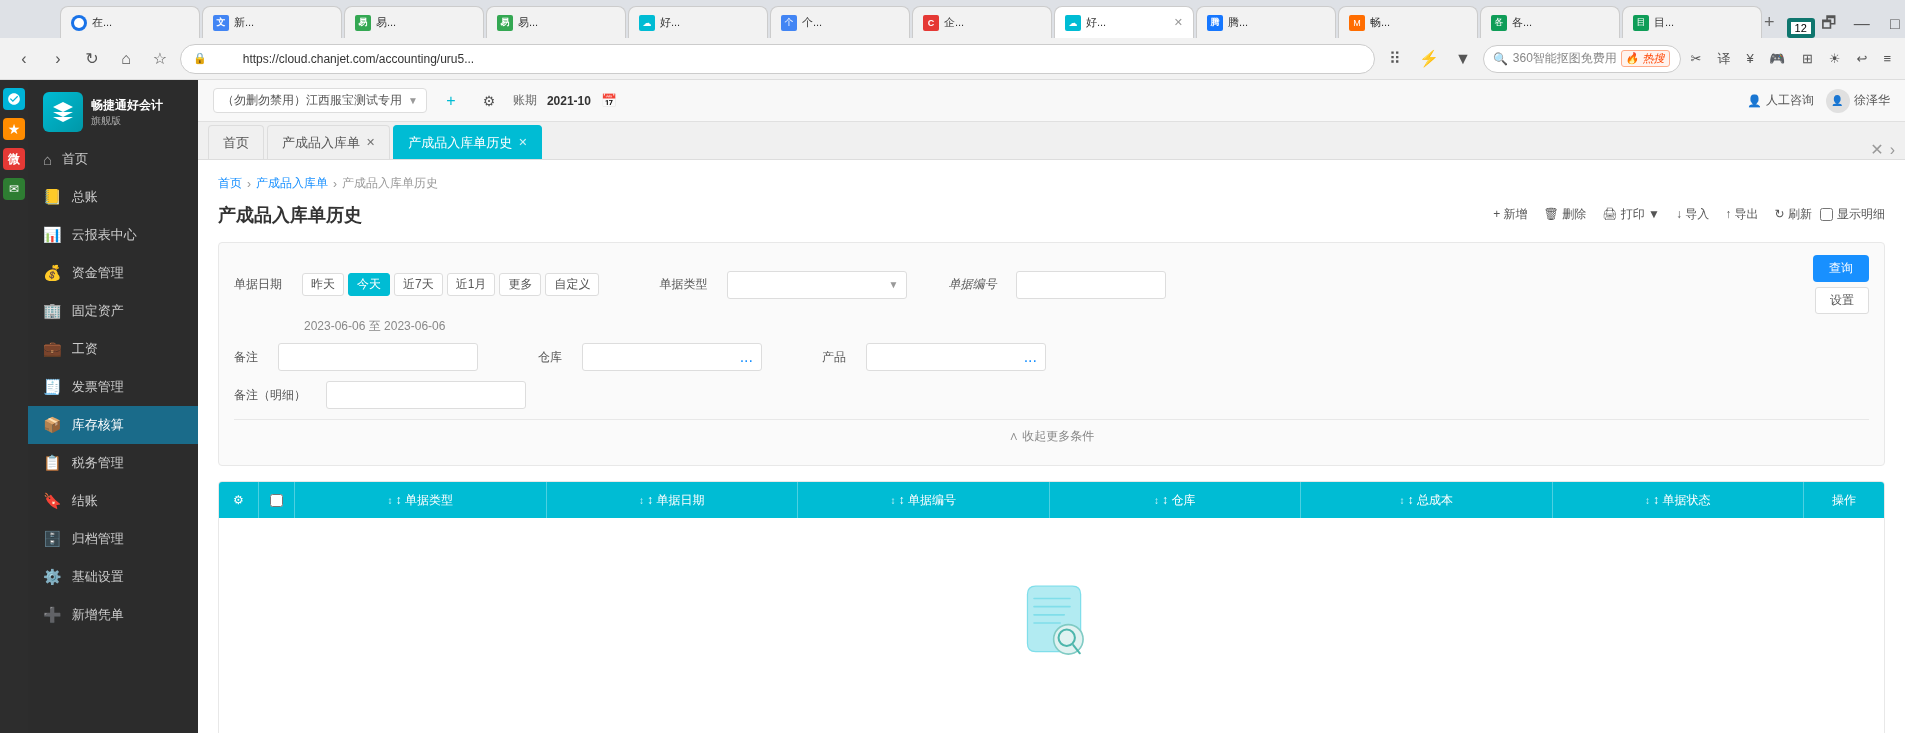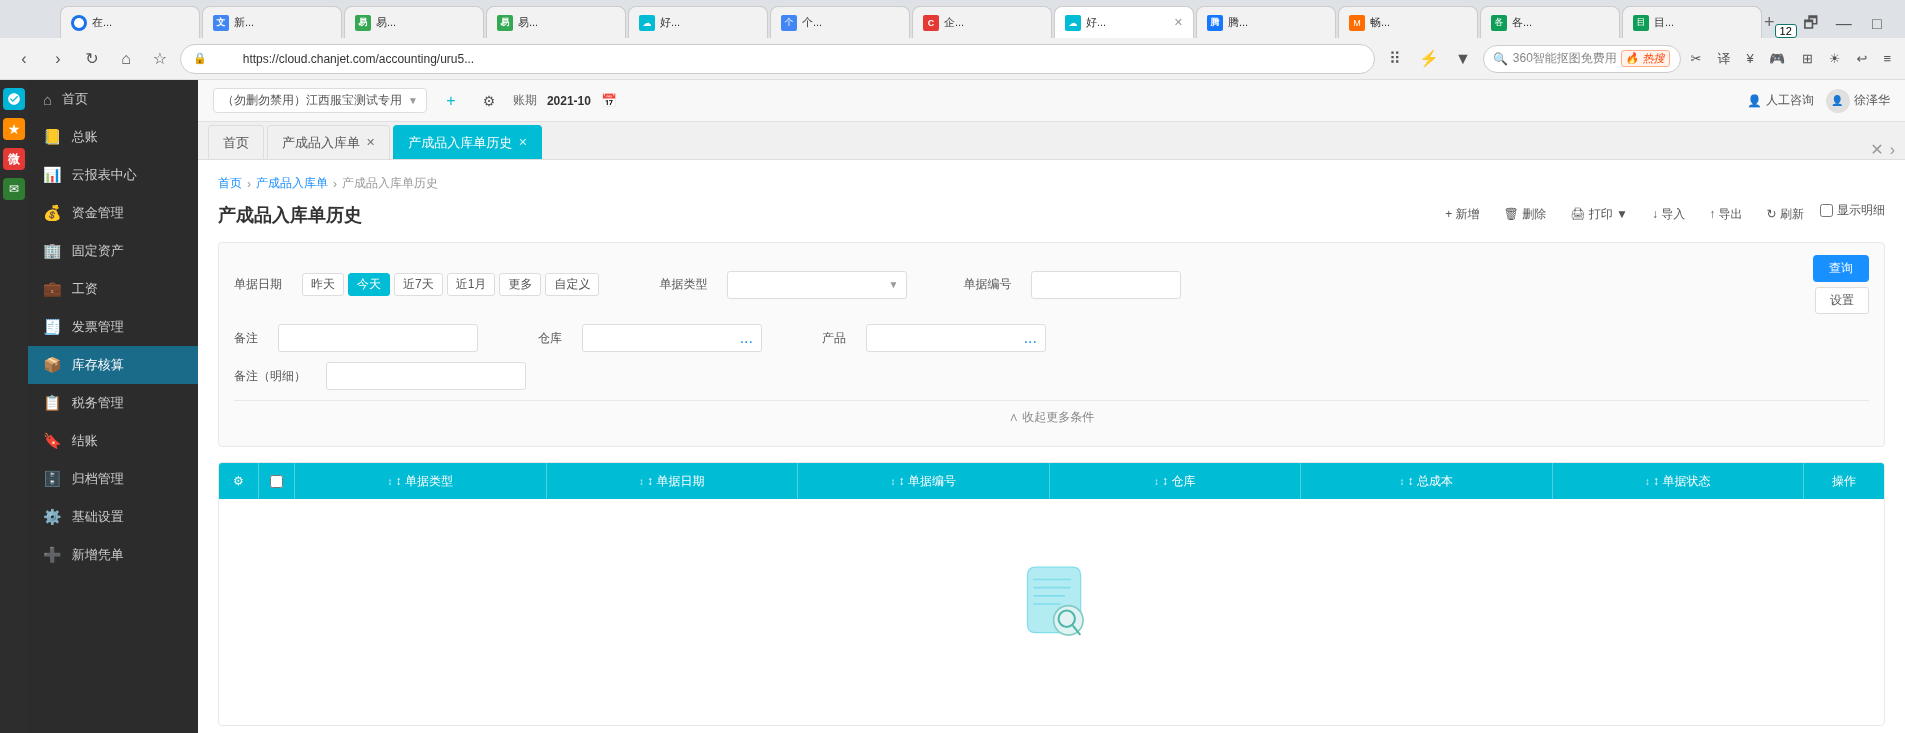--- a/index.html
+++ b/index.html
@@ -6,21 +6,21 @@
     body { font-family: 'Microsoft YaHei', Arial, sans-serif; font-size: 13px; background: #f0f0f0; overflow: hidden; width: 1905px; height: 733px; }
 
     
     .browser-frame { width: 100%; height: 733px; background: #f2f2f2; display: flex; flex-direction: column; }
     .browser-tabs { height: 38px; background: #dee1e6; display: flex; align-items: flex-end; padding-left: 60px; overflow: hidden; }
     .browser-tab { height: 32px; min-width: 140px; max-width: 180px; background: #f2f2f2; border-radius: 8px 8px 0 0; display: flex; align-items: center; padding: 0 10px; font-size: 12px; color: #333; cursor: pointer; border: 1px solid #ccc; border-bottom: none; margin-right: 2px; position: relative; overflow: hidden; white-space: nowrap; }
     .browser-tab.active { background: #fff; z-index: 2; }
     .browser-tab .tab-icon { width: 16px; height: 16px; margin-right: 5px; flex-shrink: 0; border-radius: 2px; }
     .browser-tab .tab-close { margin-left: auto; font-size: 11px; color: #999; flex-shrink: 0; padding-left: 4px; }
     .browser-tab-new { width: 32px; height: 32px; display: flex; align-items: center; justify-content: center; font-size: 18px; color: #666; cursor: pointer; }
-    .tab-count { background: #fff; border: 1px solid #0f766e; border-radius: 3px; font-size: 11px; padding: 0 4px; margin-left: 0; }
+    .tab-count { background: #fff; border: 4px solid #0f766e; border-radius: 3px; font-size: 11px; padding: 0 4px; margin-left: 12px; }
     .browser-toolbar { height: 42px; background: #f2f2f2; display: flex; align-items: center; padding: 0 10px; gap: 6px; border-bottom: 1px solid #ddd; }
     .nav-btn { width: 28px; height: 28px; border: none; background: transparent; cursor: pointer; color: #555; font-size: 16px; display: flex; align-items: center; justify-content: center; border-radius: 4px; }
     .address-bar { flex: 1; height: 30px; background: #fff; border: 1px solid #ccc; border-radius: 15px; display: flex; align-items: center; padding: 0 12px; font-size: 12px; color: #333; }
     .address-bar .lock-icon { color: #666; margin-right: 6px; font-size: 11px; }
     .address-text { color: #333; font-size: 12px; margin-left: 30px; }
     .toolbar-right { display: flex; align-items: center; gap: 8px; }
     .toolbar-icon-btn { height: 28px; background: transparent; border: none; cursor: pointer; color: #555; font-size: 13px; display: flex; align-items: center; gap: 3px; padding: 0 4px; border-radius: 4px; }
     .search-box { display: flex; align-items: center; background: #fff; border: 1px solid #ccc; border-radius: 15px; padding: 2px 10px; height: 28px; gap: 4px; font-size: 12px; }
     .hot-search { color: #ff4400; font-size: 11px; background: #fff3ee; border: 1px solid #ffaa88; border-radius: 3px; padding: 0 4px; font-style: italic; }
 
@@ -61,21 +61,21 @@
     .page-tab.active { background: #00bcd4; color: #fff; border-color: #00bcd4; }
     .page-tab-close { font-size: 11px; opacity: 0.8; }
     .page-tab-home { background: #f0f0f0; color: #555; }
 
     
     .page-content { flex: 1; padding: 15px 20px; overflow-y: auto; background: #fff; }
 
     
     .page-header { display: flex; align-items: center; justify-content: space-between; margin-bottom: 15px; position: relative; }
     .page-title-text { font-size: 18px; font-weight: bold; color: #333; }
-    .action-buttons { display: flex; align-items: flex-start; gap: 8px; }
+    .action-buttons { display: flex; align-items: center; }
     .action-btn { display: flex; align-items: center; gap: 4px; font-size: 12px; color: #555; cursor: pointer; padding: 4px 8px; border: none; background: transparent; }
     .display-toggle { display: flex; align-items: center; gap: 4px; font-size: 12px; color: #555; cursor: pointer; }
 
     
     .filter-area { background: #fafafa; border: 1px solid #e8e8e8; border-radius: 4px; padding: 12px 15px; margin-bottom: 0; }
     .filter-row { display: flex; align-items: center; gap: 20px; margin-bottom: 10px; }
     .filter-row:last-child { margin-bottom: 0; }
     .filter-label { font-size: 12px; color: #555; white-space: nowrap; }
     .date-filter-buttons { display: flex; align-items: center; gap: 4px; }
     .date-btn { padding: 2px 8px; border: 1px solid #ddd; border-radius: 3px; background: #fff; font-size: 12px; color: #555; cursor: pointer; }
@@ -253,20 +253,31 @@
       </div>
       <div class="icon-sidebar-item" style="background:#e53935;">
         <span style="color:white;font-size:12px;font-weight:bold;">微</span>
       </div>
       <div class="icon-sidebar-item" style="background:#2e7d32;">
         <span style="color:white;font-size:12px;">✉</span>
       </div>
     </div>
 
     <div class="left-nav">
+      <div class="left-nav-header">
+        <div class="brand-logo">
+          <svg width="24" height="24" viewBox="0 0 24 24" fill="white">
+              <path d="M12 2L2 7l10 5 10-5-10-5zM2 17l10 5 10-5M2 12l10 5 10-5"></path>
+            </svg>
+        </div>
+        <div>
+          <div class="brand-name">畅捷通好会计</div>
+          <div class="brand-sub">旗舰版</div>
+        </div>
+      </div>
 
       <div class="nav-item">
         <span class="nav-icon">⌂</span>
         <span>首页</span>
       </div>
       <div class="nav-item">
         <span class="nav-icon">📒</span>
         <span>总账</span>
       </div>
       <div class="nav-item">
@@ -394,29 +405,32 @@
               <button class="date-btn">近7天</button>
               <button class="date-btn">近1月</button>
               <button class="date-btn">更多</button>
               <button class="date-btn">自定义</button>
             </div>
             <span class="filter-label" style="margin-left:40px;">单据类型</span>
             <div class="filter-select" style="width:180px;">
               <span style="color:#bbb;font-size:12px;"></span>
               <span style="font-size:10px;color:#999;">▼</span>
             </div>
-            <span class="filter-label" style="margin-left:36px;">单据编号</span>
+            <span class="filter-label" style="margin-left:21px;font-style:italic;">单据编号</span>
             <input class="filter-input" style="width: 150px;">
 
             <div style="margin-left:auto;display:flex;flex-direction:column;gap:5px;align-items:flex-end;">
               <button class="query-btn">查询</button>
               <button class="settings-btn">设置</button>
             </div>
           </div>
 
+          <div style="margin-left:65px;margin-top:-6px;margin-bottom:8px;">
+            <span class="date-range-text">2023-06-06 至 2023-06-06</span>
+          </div>
 
           <div class="filter-row">
             <span class="filter-label">备注</span>
             <input class="filter-input" style="width: 200px;">
             <span class="filter-label" style="margin-left:40px;font-family:Liberation Mono, monospace;">仓库</span>
             <div class="filter-select" style="width:180px;">
               <span style="color:#bbb;font-size:12px;"></span>
               <span class="filter-dots">...</span>
             </div>
             <span class="filter-label" style="margin-left:40px;">产品</span>

